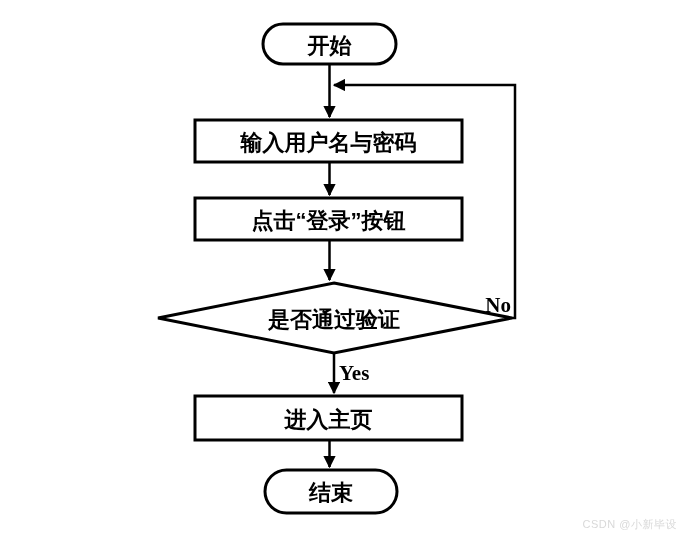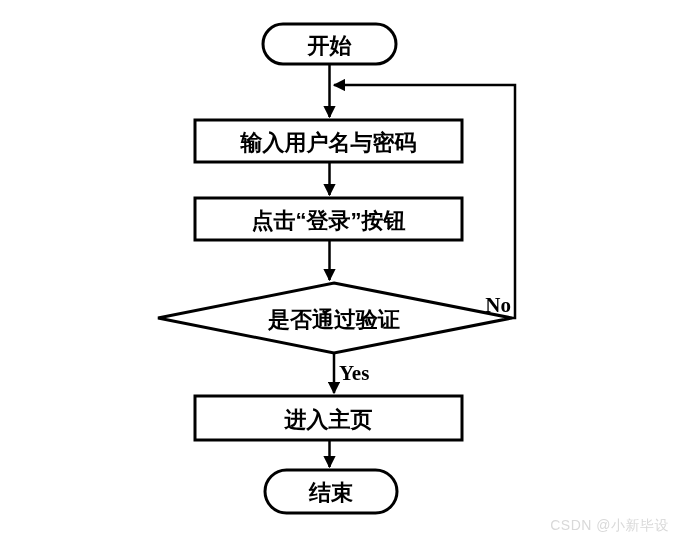--- a/index.html
+++ b/index.html
@@ -23,23 +23,23 @@
   }
   .edge-label {
     font-family: "Liberation Serif", serif;
     font-weight: 700;
     font-size: 21px;
     fill: #000000;
   }
   .watermark {
     position: absolute;
     top: 517px;
-    right: 11px;
+    right: 3px;
     font-family: "Liberation Sans", sans-serif;
-    font-size: 14px;
+    font-size: 11px;
     color: #d9d9d9;
     letter-spacing: 0.5px;
     user-select: none;
   }
 </style>
 </head>
 <body>
 
 <svg id="canvas" width="680" height="544" viewBox="0 0 680 544">
   <defs>

